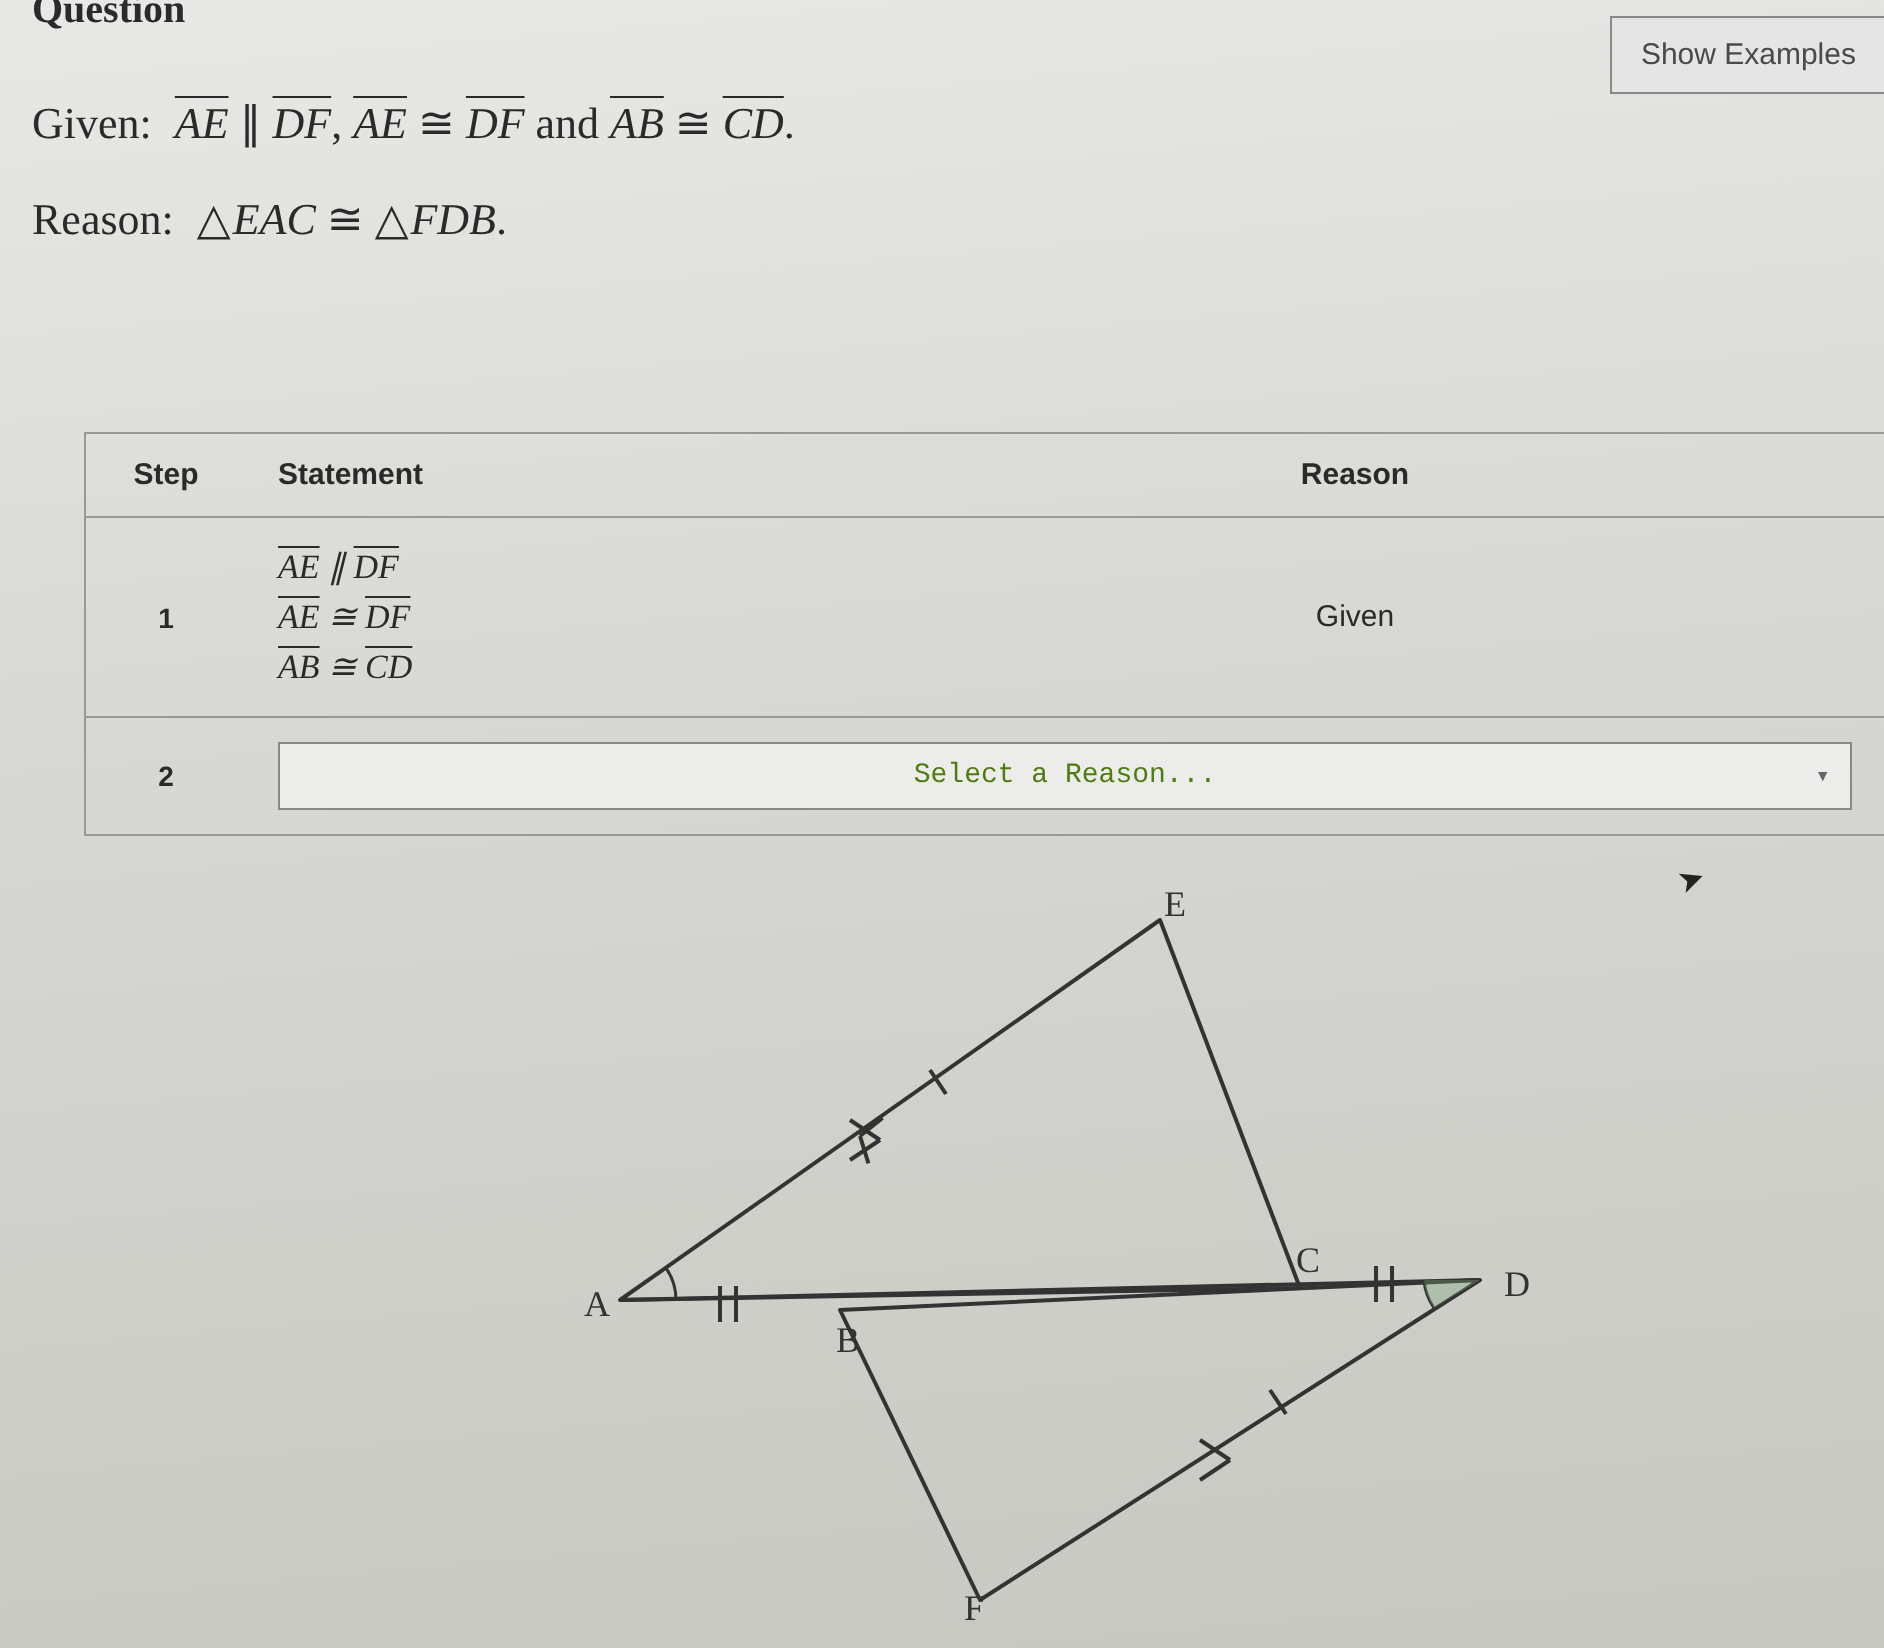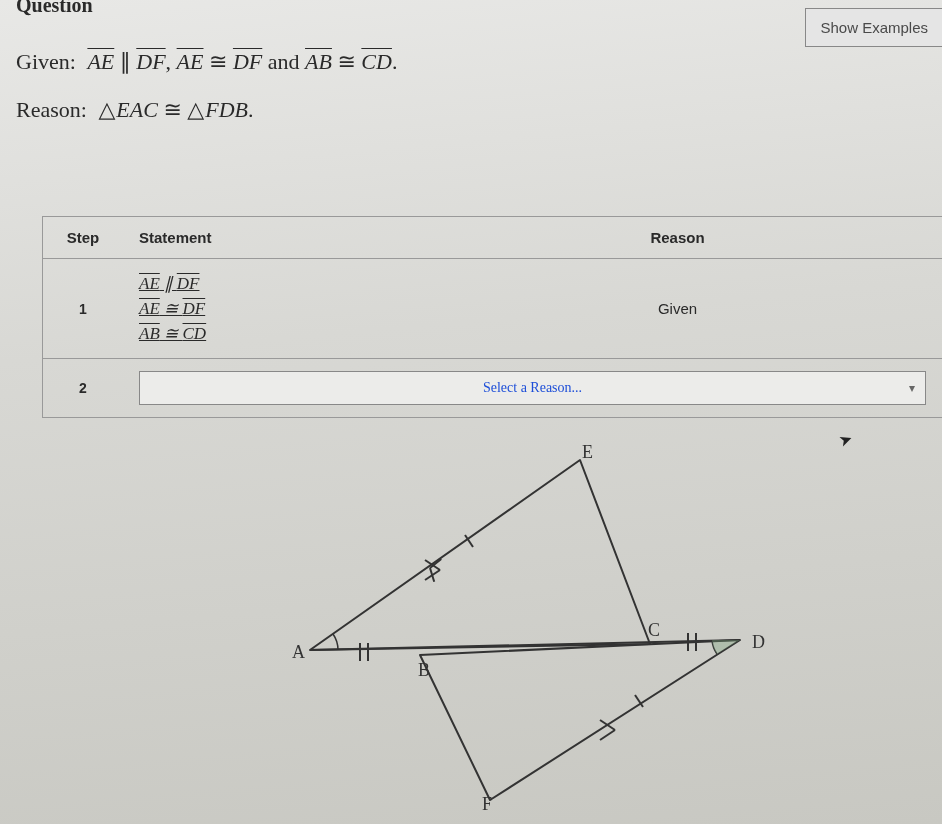--- a/index.html
+++ b/index.html
@@ -70,31 +70,31 @@
     padding: 12px 16px;
     display: flex;
     flex-direction: column;
     justify-content: center;
     font-size: 17px;
   }
   .cell.step { width: 80px; font-weight: bold; text-align: center; font-family: Arial, sans-serif; font-size: 14px;}
   .cell.statement { width: 290px; }
   .cell.reason { flex: 1; font-family: Arial, sans-serif; font-size: 15px; text-align: center;}
   .header-row .cell { font-weight: bold; font-family: Arial, sans-serif; font-size: 15px;}
-  .stmt-line { margin: 2px 0; font-style: italic; font-family: Georgia, serif; text-decoration: underline; }
+  .stmt-line { margin: 2px 0; font-style: italic; font-family: Georgia, serif; }
   .reason-static { font-family: Arial, sans-serif; }
 
   .reason-select {
     width: 100%;
     border: 1px solid #888;
     background: #ececea;
     padding: 8px 10px;
-    font-family: Liberation Serif, serif;
+    font-family: Liberation Mono, monospace;
     font-size: 14px;
-    color: #1d4ed8;
+    color: #4d7c0f;
     position: relative;
     cursor: pointer;
   }
   .reason-select::after {
     content: "▾";
     position: absolute;
     right: 10px;
     top: 50%;
     transform: translateY(-50%);
     color: #666;

